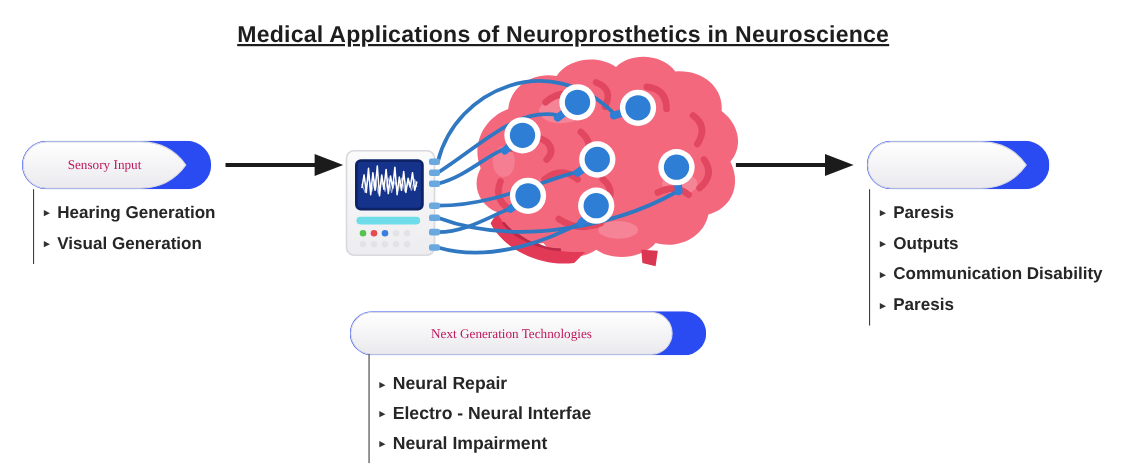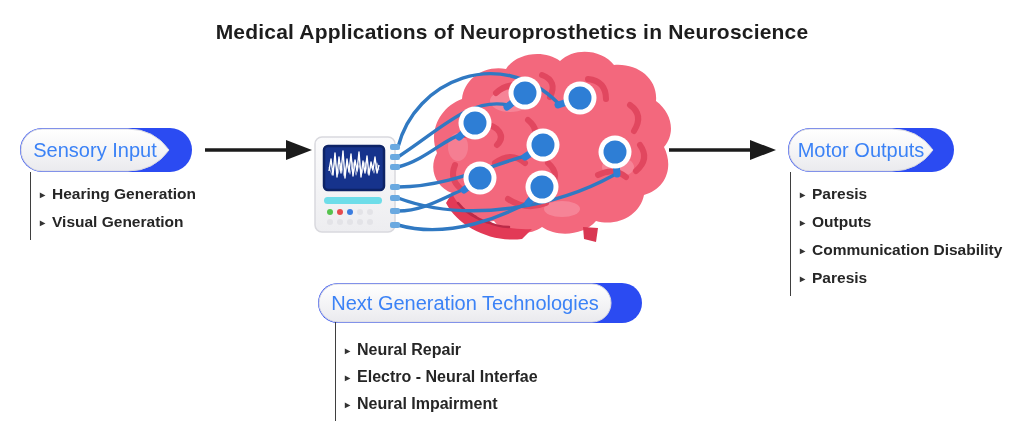--- a/index.html
+++ b/index.html
@@ -3,27 +3,27 @@
 <meta charset="utf-8">
 <style>
   html,body{margin:0;padding:0;background:#ffffff;}
   #stage{
     position:relative;width:1024px;height:430px;background:#ffffff;overflow:hidden;
     font-family:"Liberation Sans", sans-serif;color:#1d1d1d;
   }
   .abs{position:absolute;}
   #title{
     left:0;top:20px;width:1024px;text-align:center;
-    font-size:21px;font-weight:600;color:#1d1d1d;letter-spacing:.2px;
+    font-size:21px;font-weight:600;color:#1d1d1d;letter-spacing:.2px;text-decoration:underline;
   }
   .pill{position:absolute;}
   .pill svg{display:block;}
   .pill-label{
     position:absolute;top:0;height:100%;display:flex;align-items:center;justify-content:center;
-    font-size:20px;color:#3b82f6;white-space:nowrap;
+    font-size:12px;color:#be185d;white-space:nowrap;font-family:Liberation Serif, serif;
   }
   .flow-list{
     position:absolute;border-left:1px solid #3f3f3f;padding:8px 0 4px 9px;
   }
   .flow-item{
     display:flex;align-items:center;white-space:nowrap;
     font-size:15.5px;font-weight:600;color:#262626;line-height:28px;
   }
   .flow-item .marker{
     font-size:10px;color:#333;margin-right:7px;transform:translateY(.5px);
@@ -185,21 +185,20 @@
     <svg width="166" height="44" viewBox="0 0 166 44">
       <defs>
           <linearGradient id="pw2" x1="0" y1="0" x2="0" y2="1">
         <stop offset="0" stop-color="#ffffff"></stop>
             <stop offset="1" stop-color="#eaeaee"></stop>
           </linearGradient>
         </defs>
       <rect x="0" y="0" width="166" height="44" rx="22" fill="#2b4bf2"></rect>
       <path d="M22,1 L104,1 Q130,1 145,22 Q130,43 104,43 L22,43 A21,21 0 0 1 22,1 Z" fill="url(#pw2)" stroke="#d9d9e0" stroke-width="1"></path>
     </svg>
-    <div class="pill-label" style="left:8px;width:130px;">Motor Outputs</div>
   </div>
 
   <div class="flow-list" style="left:790px;top:172px;">
     <div class="flow-item">
       <span class="marker">▸</span>
       <span>Paresis</span>
     </div>
     <div class="flow-item">
       <span class="marker">▸</span>
       <span>Outputs</span>

